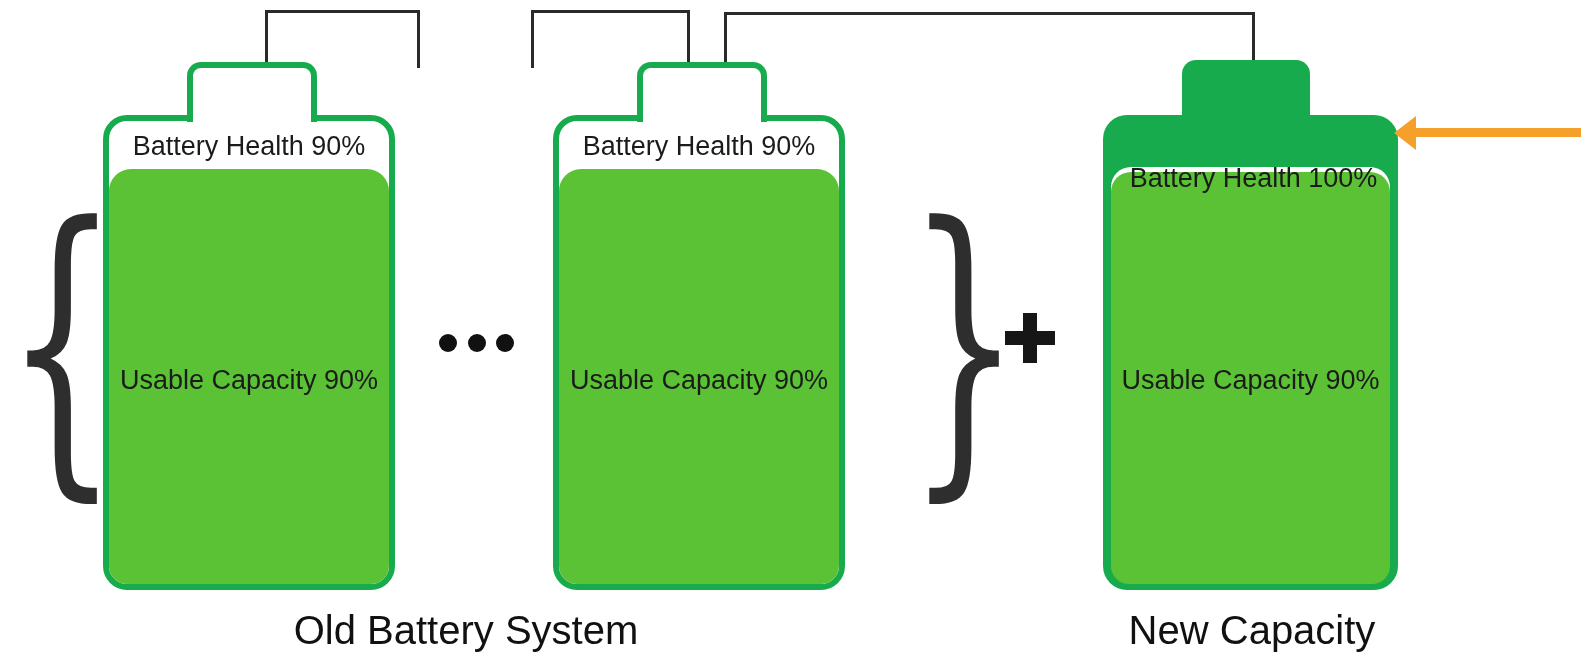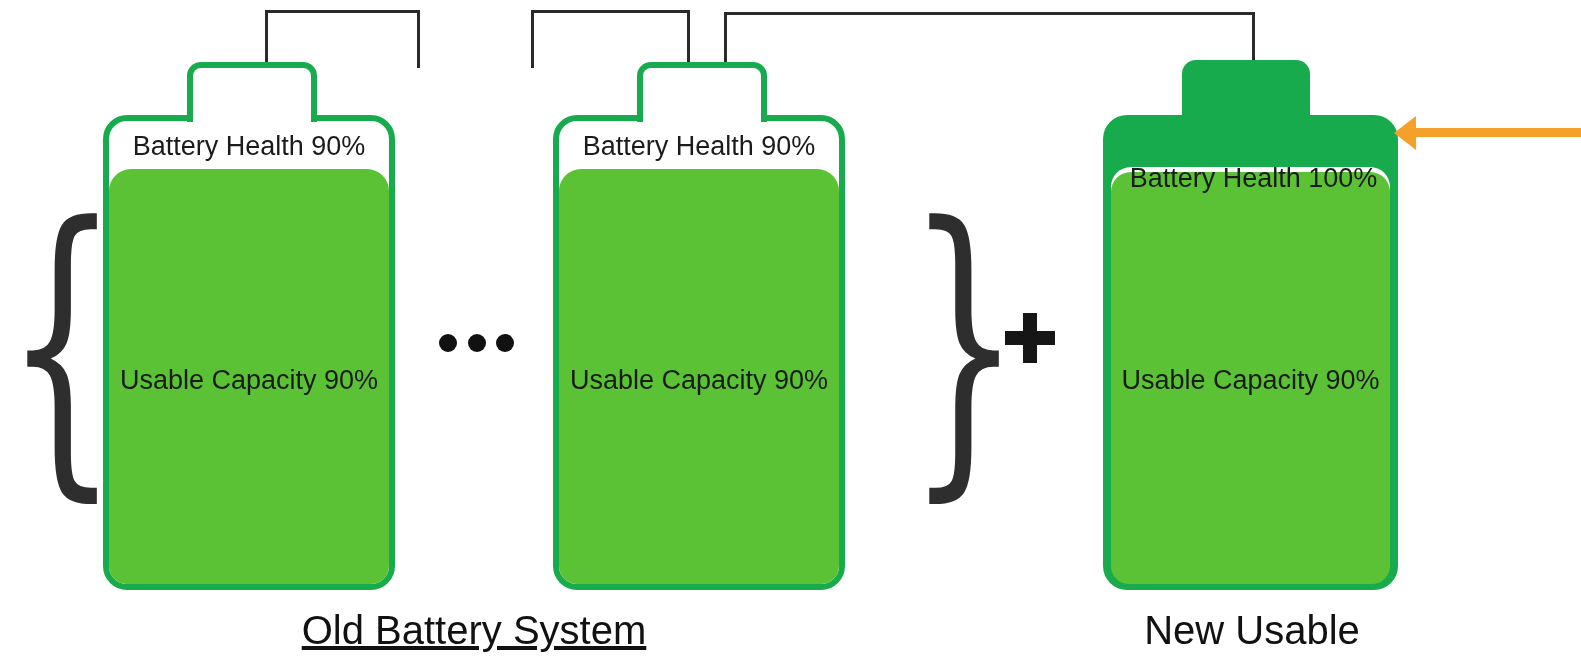--- a/index.html
+++ b/index.html
@@ -70,21 +70,21 @@
           color:#F5A02B; font-size:23px; line-height:26px; }
   .arrow-shaft { position:absolute; left:1413px; top:128px; width:168px; height:9px;
                  background:#F5A02B; z-index:6; }
   .arrow-head  { position:absolute; left:1394px; top:116px; width:0; height:0; z-index:6;
                  border-top:17px solid transparent; border-bottom:17px solid transparent;
                  border-right:22px solid #F5A02B; }
 
   
   .caption { position:absolute; top:607px; height:46px; text-align:center; z-index:6;
              color:#111111; font-size:40px; line-height:46px; }
-  .cap-old-sys { left:174px;  width:600px;text-decoration:underline; }
+  .cap-old-sys { left:166px;  width:600px; }
   .cap-new-bat { left:1052px; width:400px; }
 </style>
 </head>
 <body>
 
 <div id="stage">
 
   <div>
     <div class="wire w1v1"></div>
     <div class="wire w1h"></div>
@@ -136,15 +136,15 @@
 
   <div class="plus">
     <div class="pv"></div>
     <div class="ph"></div>
   </div>
 
   <div class="arrow-shaft"></div>
   <div class="arrow-head"></div>
 
   <div class="caption cap-old-sys">Old Battery System</div>
-  <div class="caption cap-new-bat">New Usable</div>
+  <div class="caption cap-new-bat">New Capacity</div>
 
 </div>
 
 </body></html>

